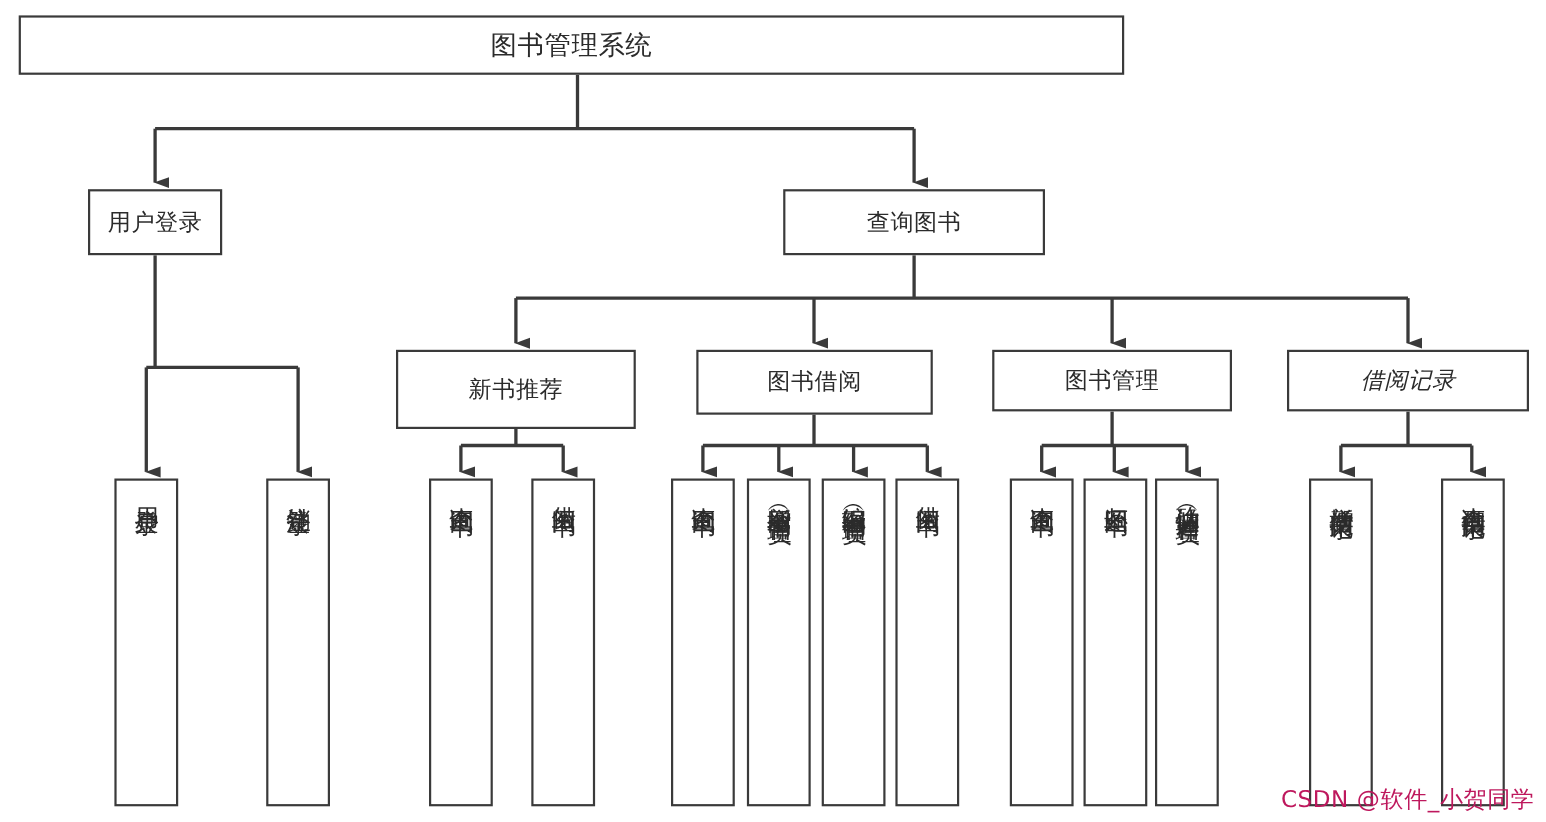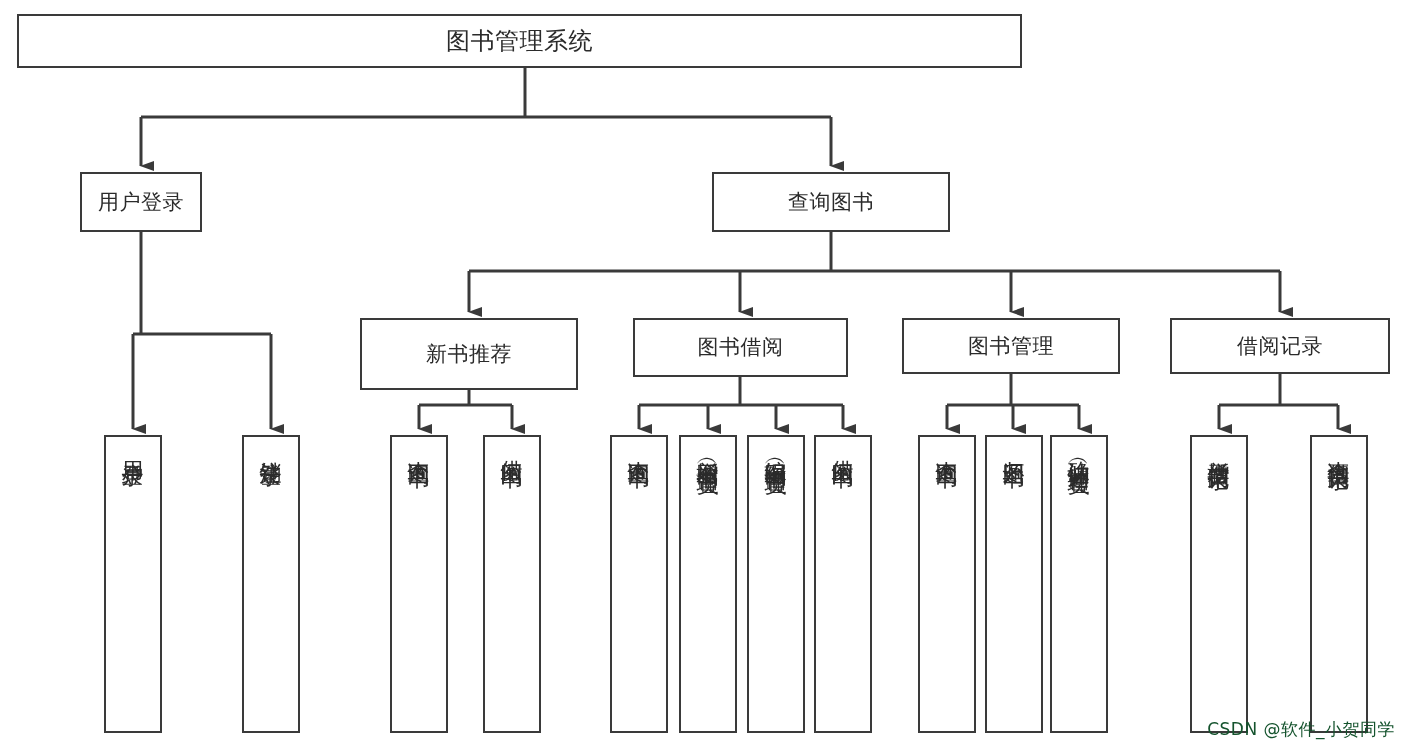--- a/index.html
+++ b/index.html
@@ -53,22 +53,22 @@
     font-size: 22px;
     line-height: 1.05;
     letter-spacing: 2px;
     white-space: normal;
     max-height: 100%;
   }
   .watermark {
     position: absolute;
     right: 10px;
     bottom: 6px;
-    font-size: 17px;
-    color: #14532d;
+    font-size: 21px;
+    color: #be185d;
     letter-spacing: 0.5px;
     white-space: nowrap;
     user-select: none;
   }
 </style>
 </head>
 <body>
 
 <div id="canvas">
 
@@ -138,21 +138,21 @@
 
   <div class="node" style="left:360px; top:318px; width:218px; height:72px;">
     <span class="label">新书推荐</span>
   </div>
   <div class="node" style="left:633px; top:318px; width:215px; height:59px;">
     <span class="label">图书借阅</span>
   </div>
   <div class="node" style="left:902px; top:318px; width:218px; height:56px;">
     <span class="label">图书管理</span>
   </div>
-  <div class="node" style="left:1170px; top:318px; width:220px; height:56px;">
+  <div class="node" style="left:1170px; top:318px; width:220px; height:56px;font-style:italic;">
     <span class="label">借阅记录</span>
   </div>
 
   <div class="node vert" style="left:104px; top:435px; width:58px; height:298px;">
     <span class="label">用户登录</span>
   </div>
   <div class="node vert" style="left:242px; top:435px; width:58px; height:298px;">
     <span class="label">注销登录</span>
   </div>
 

